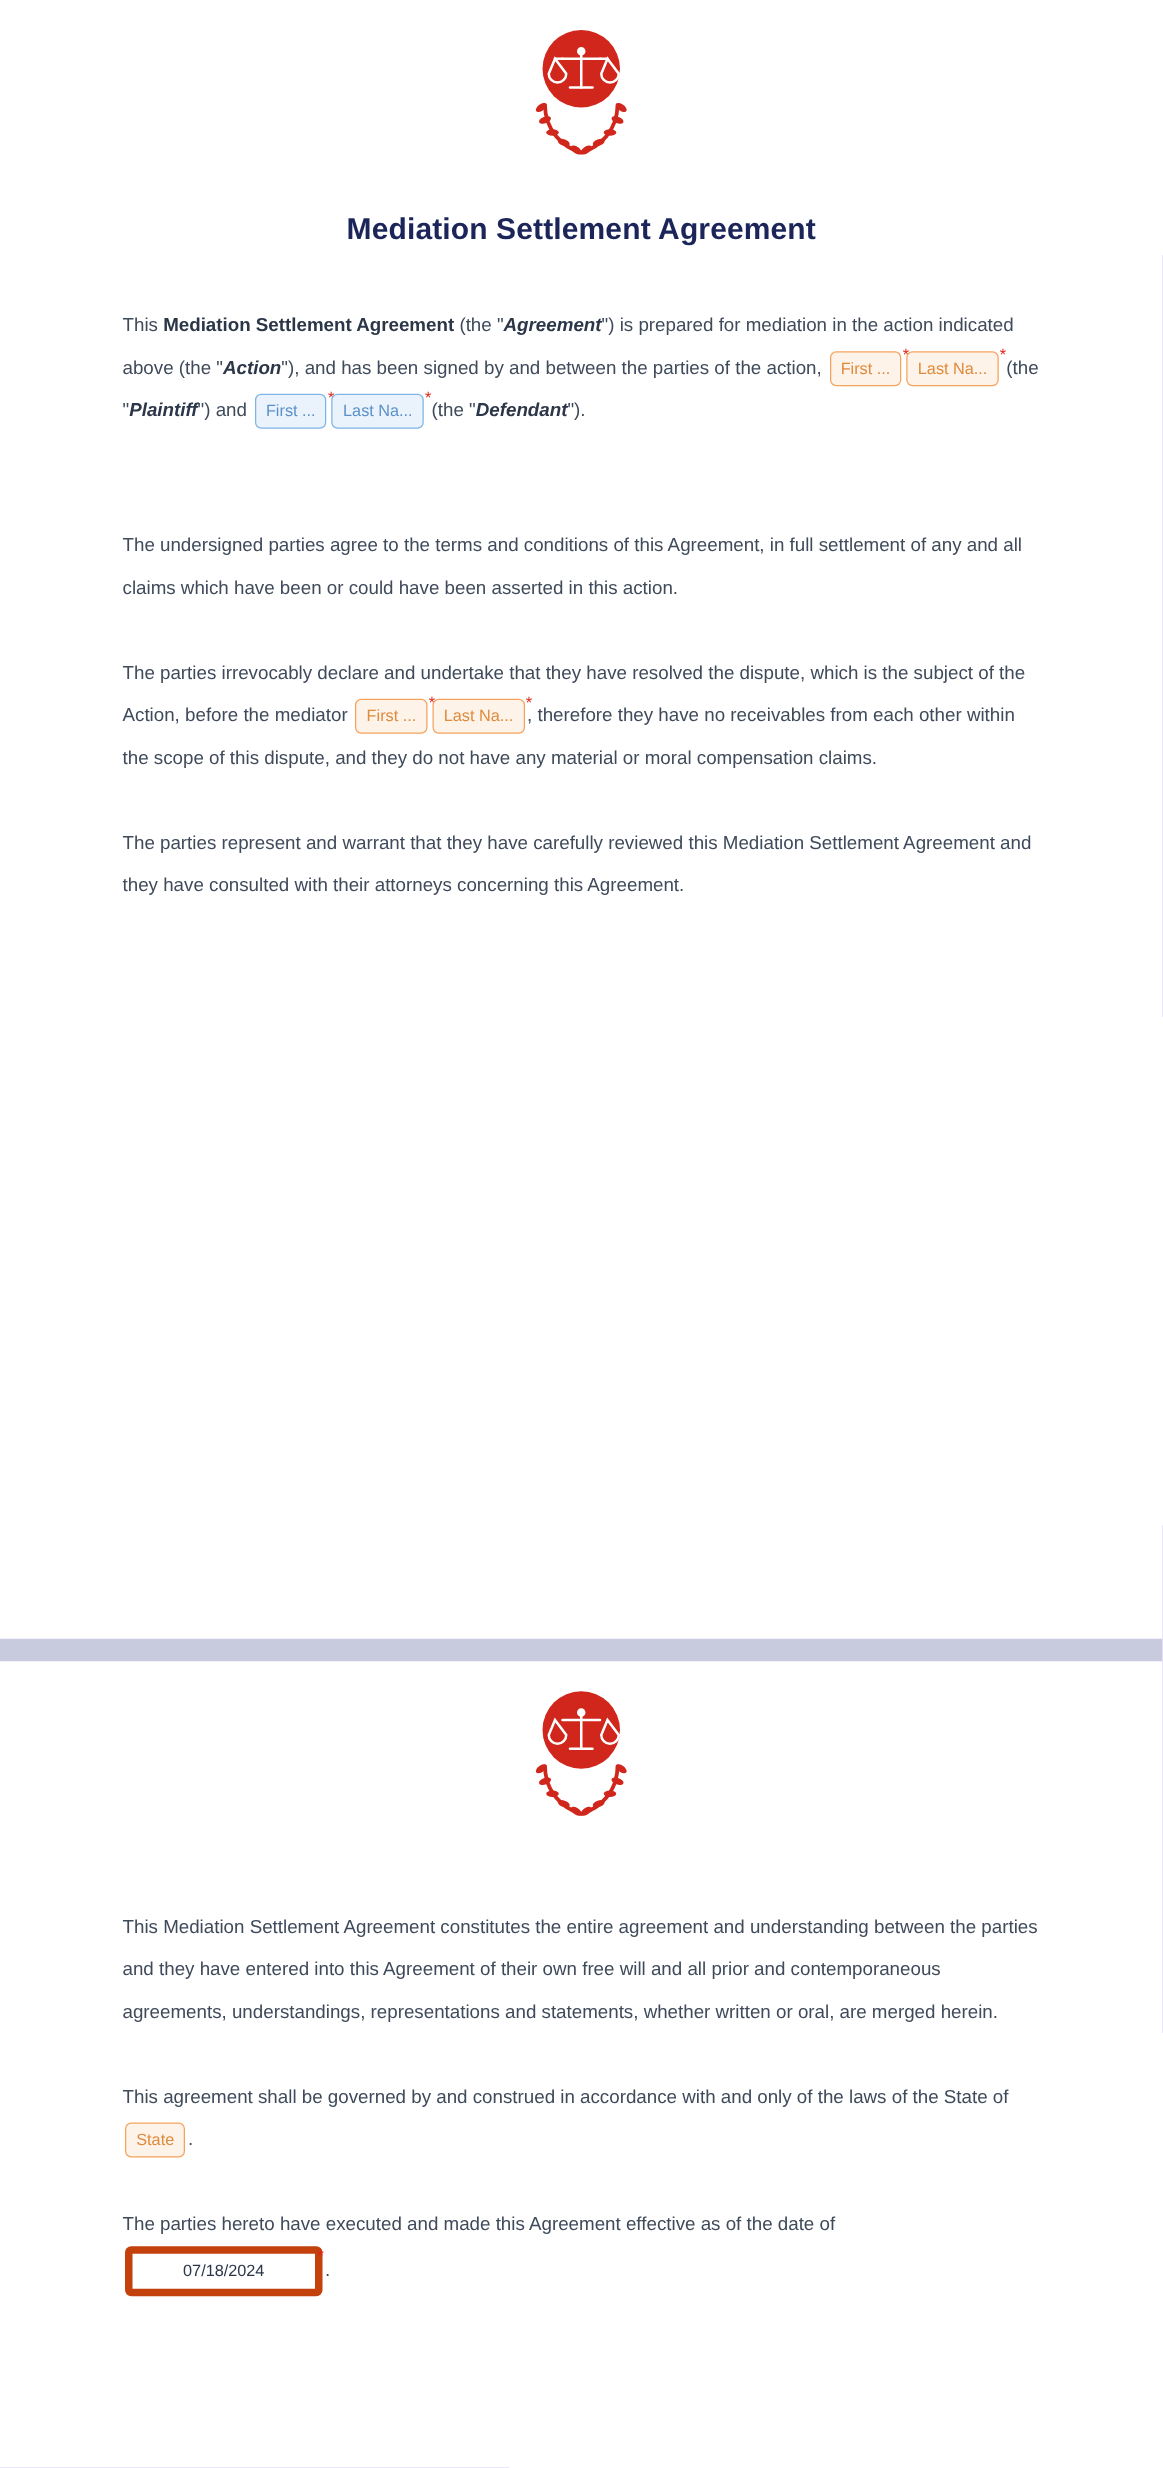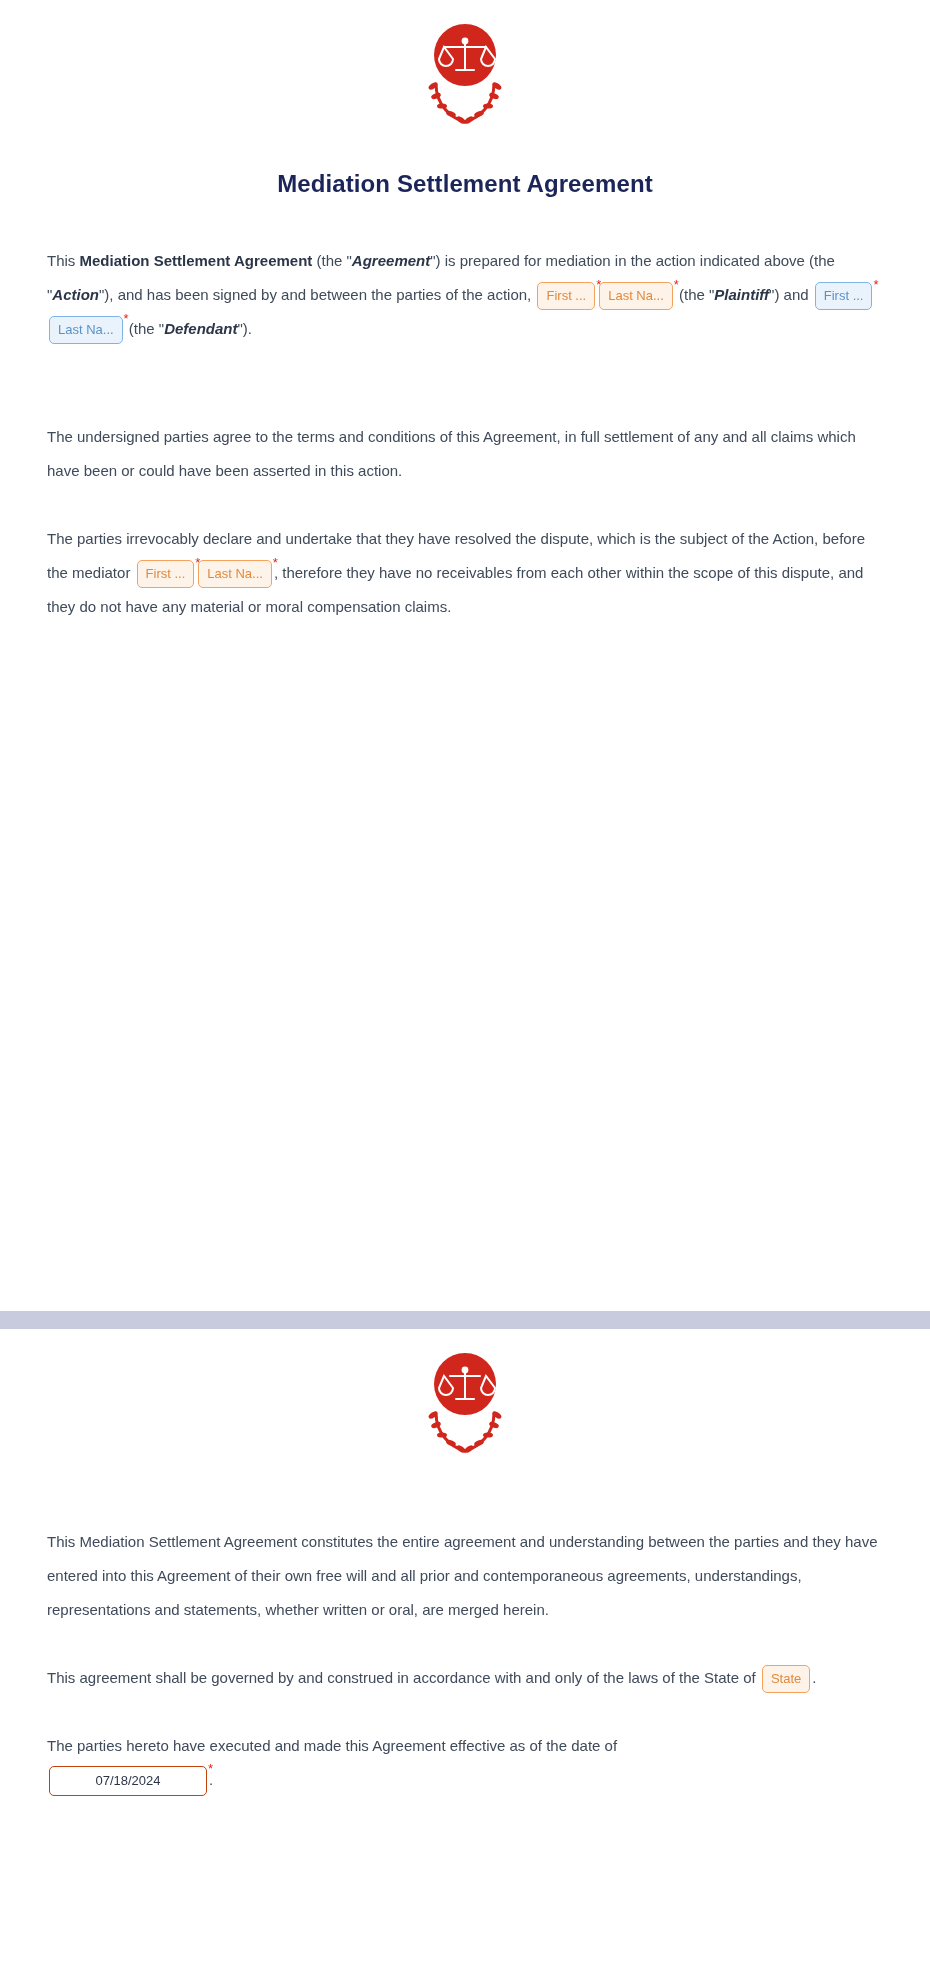--- a/index.html
+++ b/index.html
@@ -58,21 +58,21 @@
     text-align: center;
     font-size: 24px;
     font-weight: bold;
     color: #1b2559;
     margin: 38px 0 0 0;
     letter-spacing: 0.1px;
   }
 
   
   .body-block {
-    padding: 0 47px;
+    padding: 0 98px;
     margin-top: 46px;
   }
   p.para {
     font-size: 15px;
     line-height: 34px;
     color: #3f4a5a;
     margin: 0 0 34px 0;
     text-align: left;
   }
   p.para.tight { margin-bottom: 0; }
@@ -96,21 +96,21 @@
     border: 1px solid #f5a25d;
     background: #fdf3e9;
     color: #e08a3c;
   }
   .field.blue {
     border: 1px solid #7fb4e8;
     background: #eaf3fc;
     color: #5b91c9;
   }
   .field.filled {
-    border: 1px solid #c2410c;
+    border: 6px solid #c2410c;
     background: #ffffff;
     color: #2b3648;
   }
   .req {
     color: #e0251c;
     position: absolute;
     right: -7px;
     top: -5px;
     font-size: 13px;
     line-height: 13px;
@@ -199,20 +199,21 @@
 
       <p class="para"><span>This </span><b>Mediation Settlement Agreement</b><span> (the "</span><span class="bi">Agreement</span><span>") is prepared for mediation in the action indicated above (the "</span><span class="bi">Action</span><span>"), and has been signed by and between the parties of the action, </span><span class="field orange"><span>First ...</span><span class="req">*</span></span><span class="field orange"><span>Last Na...</span><span class="req">*</span></span><span> (the "</span><span class="bi">Plaintiff</span><span>") and </span><span class="field blue"><span>First ...</span><span class="req">*</span></span><span class="field blue"><span>Last Na...</span><span class="req">*</span></span><span> (the "</span><span class="bi">Defendant</span><span>").</span></p>
 
 
       <div class="spacer-40"></div>
 
       <p class="para">The undersigned parties agree to the terms and conditions of this Agreement, in full settlement of any and all claims which have been or could have been asserted in this action.</p>
 
       <p class="para"><span>The parties irrevocably declare and undertake that they have resolved the dispute, which is the subject of the Action, before the mediator </span><span class="field orange"><span>First ...</span><span class="req">*</span></span><span class="field orange"><span>Last Na...</span><span class="req">*</span></span><span>, therefore they have no receivables from each other within the scope of this dispute, and they do not have any material or moral compensation claims.</span></p>
 
+      <p class="para tight">The parties represent and warrant that they have carefully reviewed this Mediation Settlement Agreement and they have consulted with their attorneys concerning this Agreement.</p>
     </div>
   </div>
 
   <div class="page-gap"></div>
 
   <div class="page page-2">
 
     <div class="logo-wrap">
       <div class="logo">
         <div class="logo-circle"></div>

